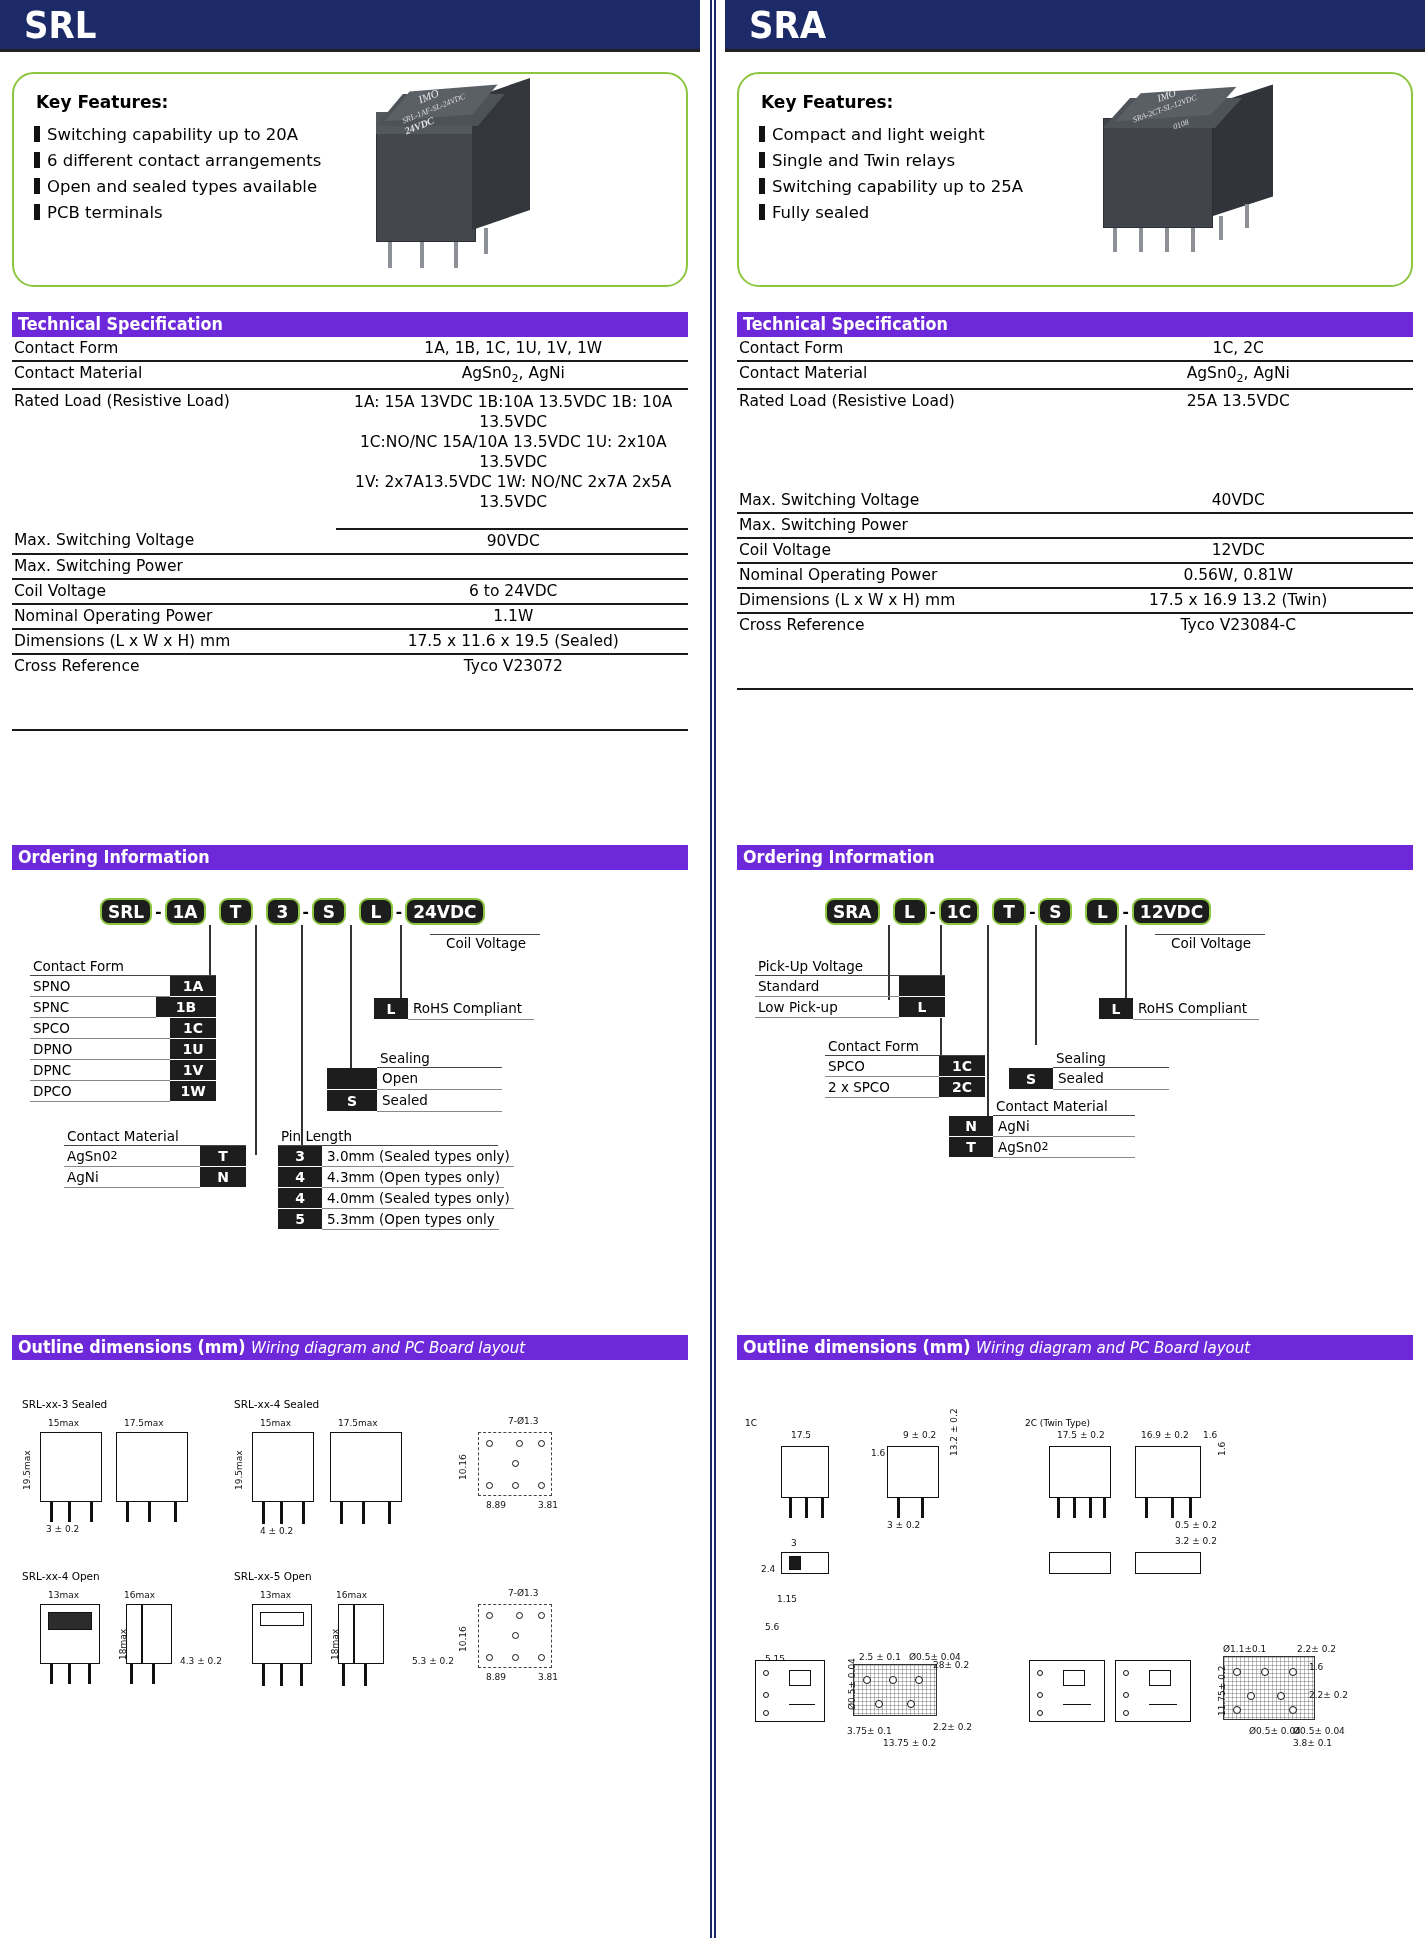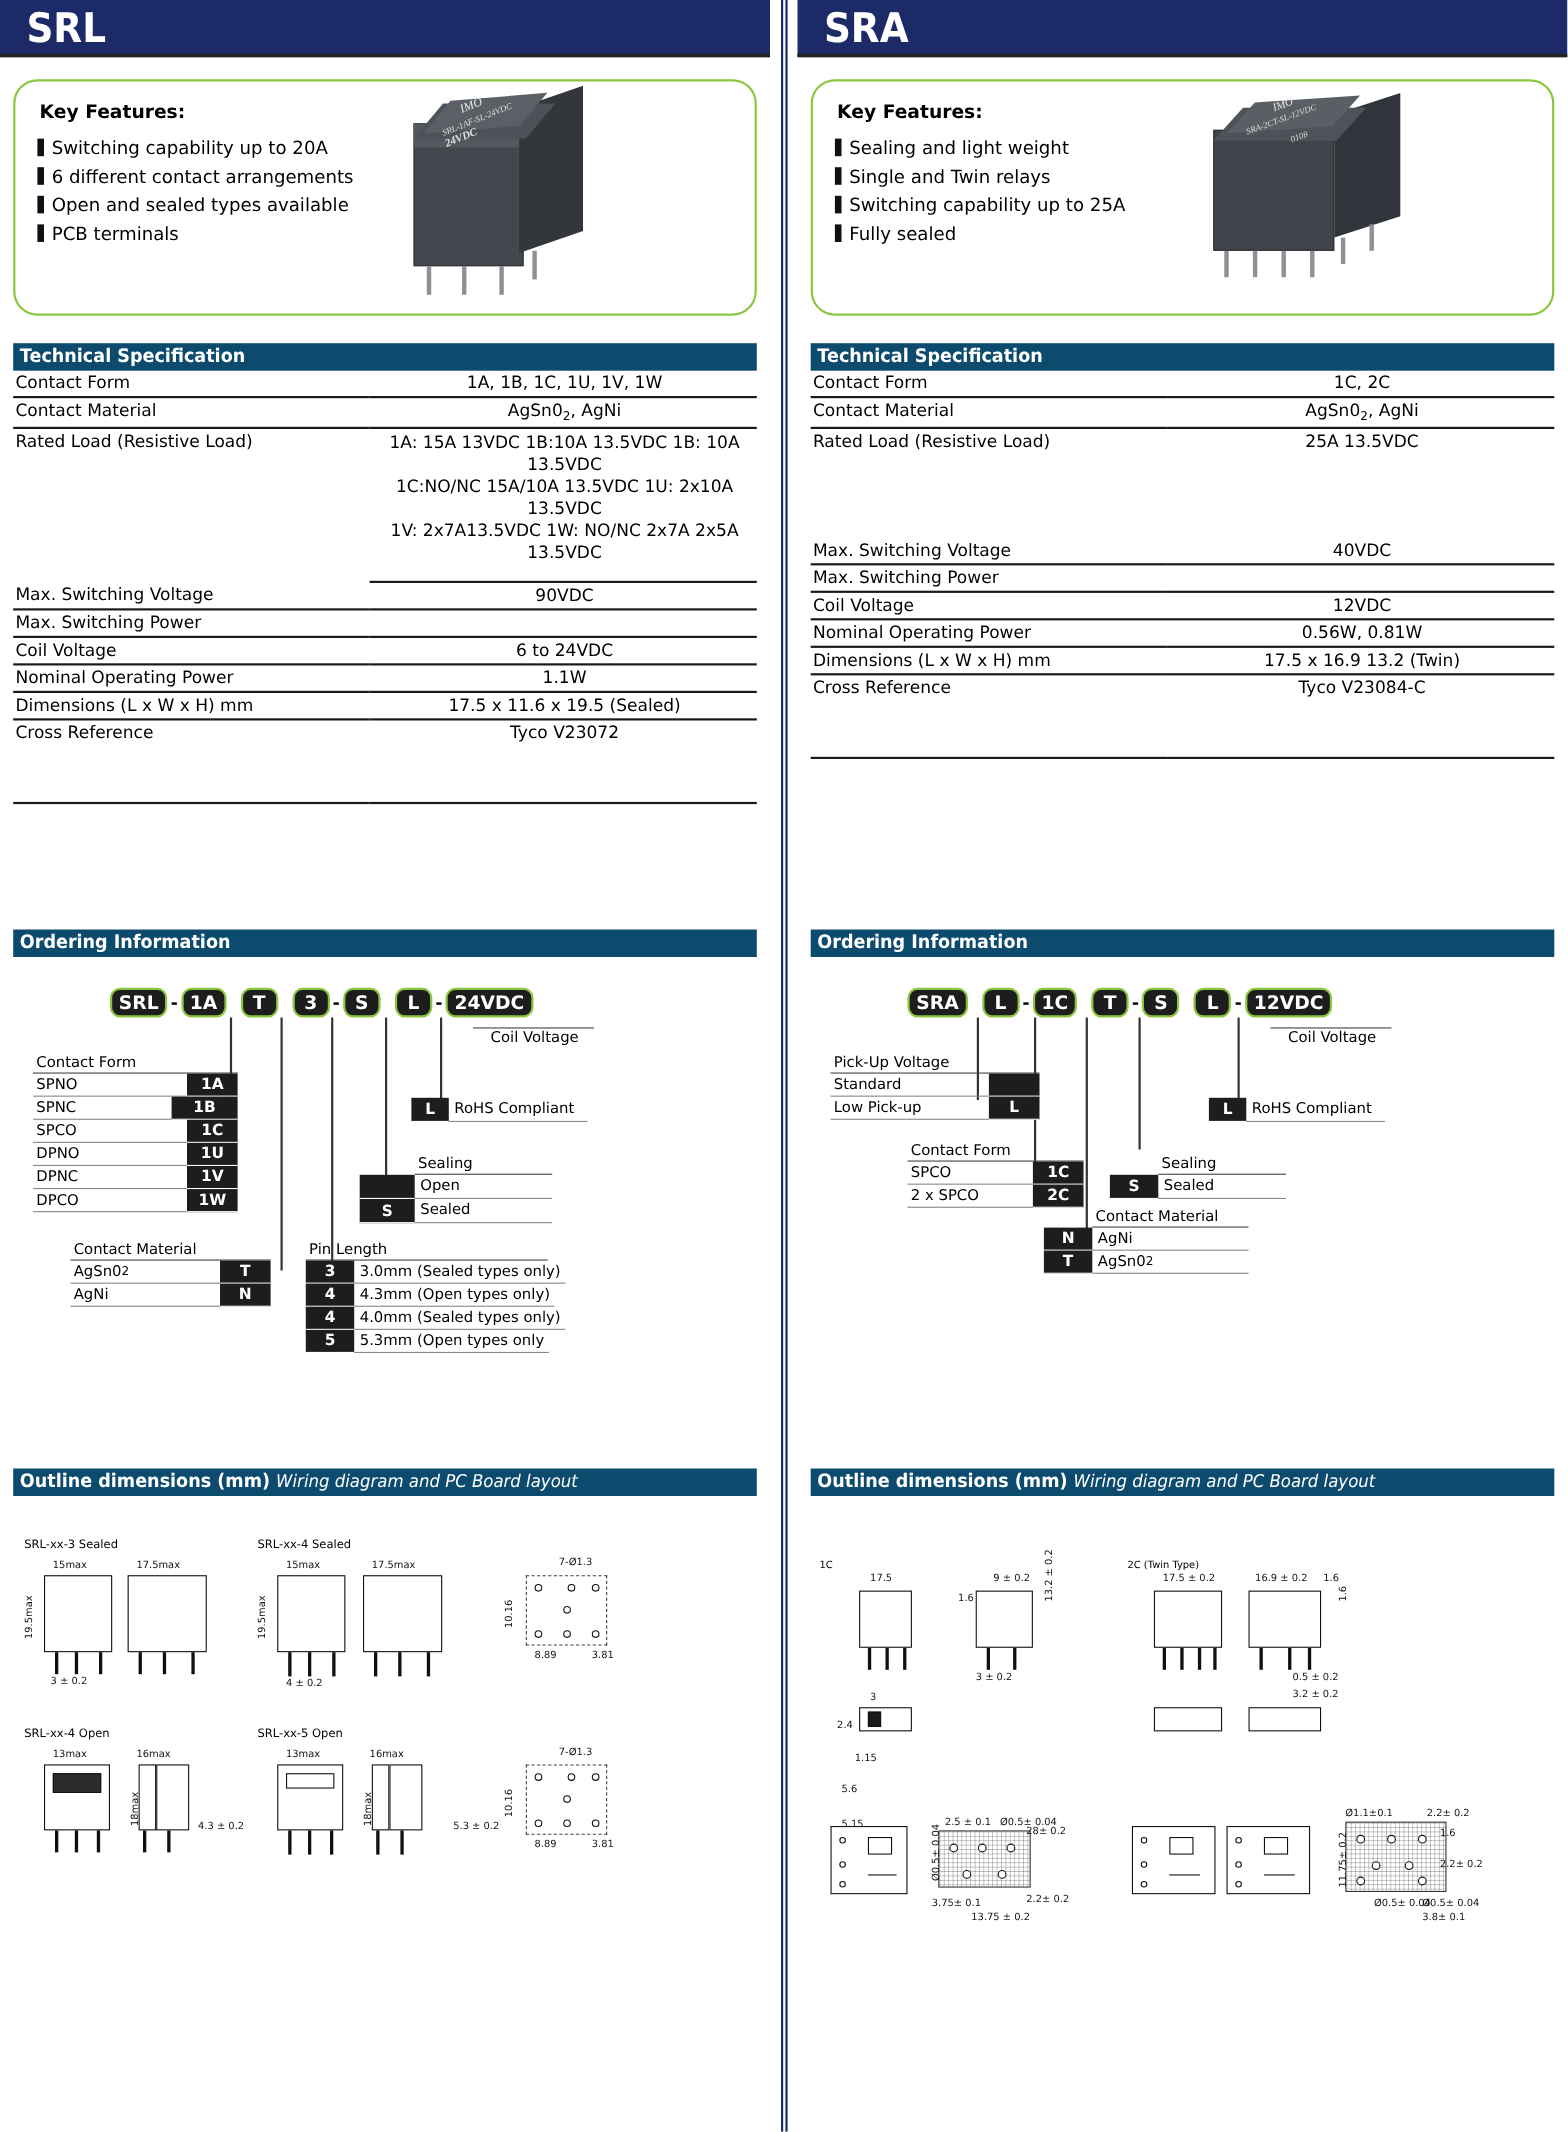--- a/index.html
+++ b/index.html
@@ -55,21 +55,21 @@
   .kf-bullet {
     display:inline-block; width:6px; height:16px; background:#111;
     margin:4px 7px 0 0; flex:none;
   }
 
   
   .relay-photo { position:absolute; }
 
   
   .sec-bar {
-    position:relative; height:25px; background:#0c4a6e;
+    position:relative; height:25px; background:#6d28d9;
     margin:0 12px;
     text-align:center;
   }
   .sec-bar .label {
     position:absolute; left:6px; top:2px;
     font-size:17px; font-weight:bold; color:#fff;
     font-family:"DejaVu Sans", sans-serif;
     transform:scaleX(0.94); transform-origin:left center;
     white-space:nowrap;
   }
@@ -479,21 +479,21 @@
 
     <div class="banner">
       <div class="title">SRA</div>
     </div>
 
     <div class="kf-box">
       <div class="kf-title">Key Features:</div>
       <div class="kf-list">
         <div class="kf-item">
             <span class="kf-bullet"></span>
-            <span>Sealing and light weight</span>
+            <span>Compact and light weight</span>
           </div>
         <div class="kf-item">
             <span class="kf-bullet"></span>
             <span>Single and Twin relays</span>
           </div>
         <div class="kf-item">
             <span class="kf-bullet"></span>
             <span>Switching capability up to 25A</span>
           </div>
         <div class="kf-item">

